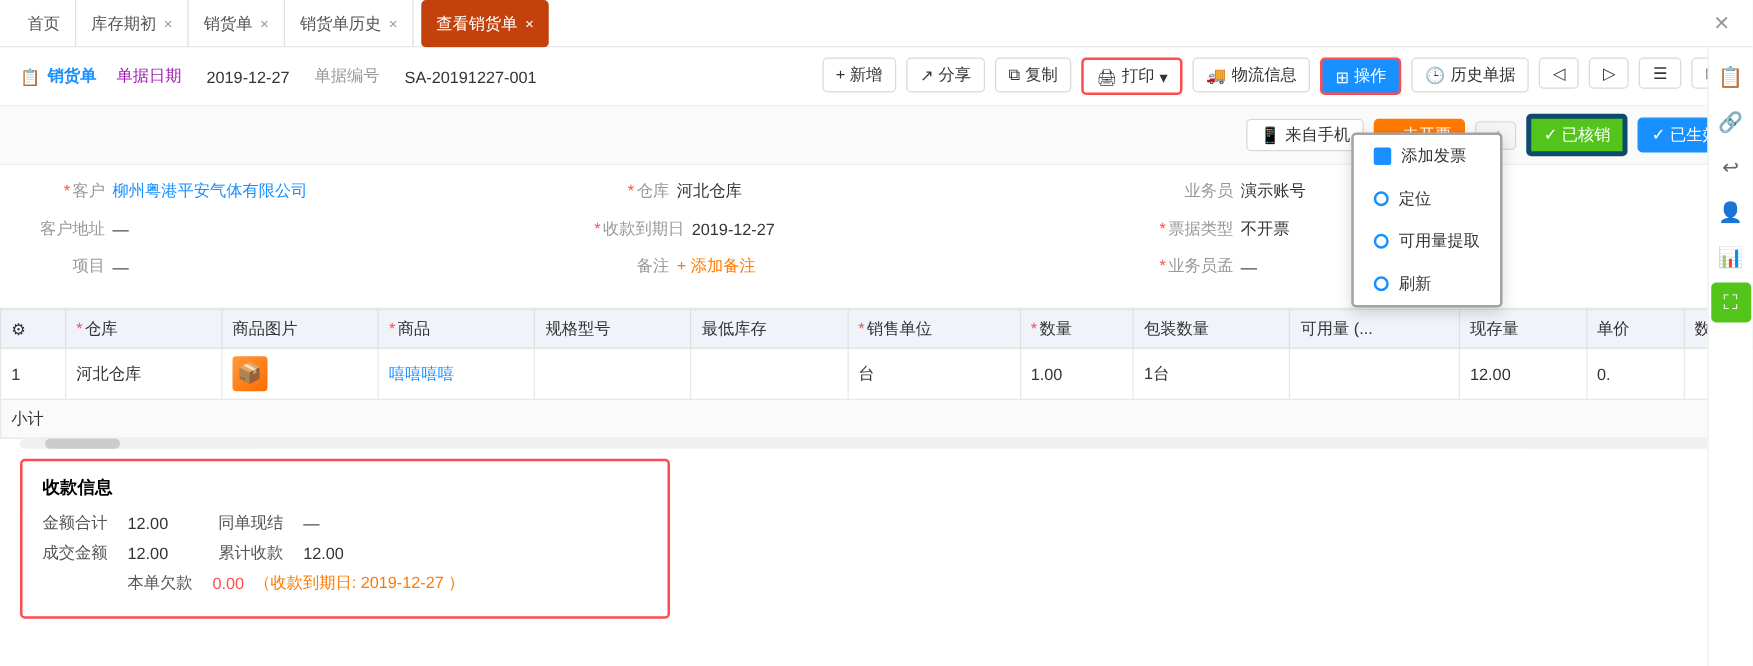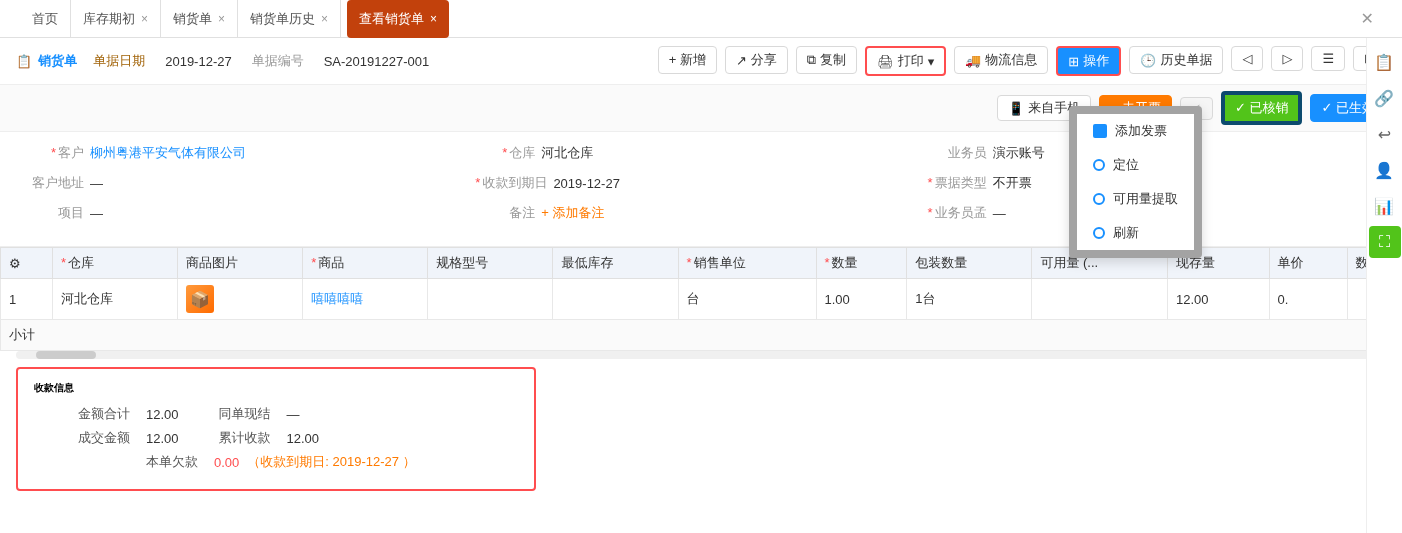--- a/index.html
+++ b/index.html
@@ -1,21 +1,21 @@
 <!DOCTYPE html>
 <html><head>
   <meta charset="utf-8">
   <style>
     * { box-sizing: border-box; margin: 0; padding: 0; font-family: 'Microsoft YaHei', 'PingFang SC', Arial, sans-serif; font-size: 13px; }
     body { background: #f5f5f5; overflow: hidden; }
 
     
     .tab-bar {
       display: flex; align-items: center; background: #fff; border-bottom: 1px solid #e0e0e0;
-      padding: 0 20px; height: 38px; position: relative;
+      padding: 0 10px; height: 38px; position: relative;
     }
     .tab-item {
       display: flex; align-items: center; padding: 0 12px; height: 38px; cursor: pointer;
       font-size: 13px; color: #555; border-right: 1px solid #e0e0e0; white-space: nowrap;
       gap: 6px;
     }
     .tab-item:first-child { border-left: none; }
     .tab-item.green { background: #c2410c; color: #fff; border-radius: 4px; margin: 0 6px; border: none; }
     .tab-close { font-size: 12px; color: #999; cursor: pointer; }
     .tab-bar-right { margin-left: auto; font-size: 16px; color: #999; cursor: pointer; padding: 0 8px; }
@@ -72,35 +72,35 @@
     }
     .data-table thead th.required::before { content: '*'; color: #ff4d4f; margin-right: 2px; }
     .data-table tbody td { border: 1px solid #e8e8e8; padding: 6px 8px; color: #333; }
     .subtotal-row td { background: #fafafa; color: #999; }
 
     
     .info-section {
       margin: 8px 16px; padding: 12px 16px; border: 2px solid #ff4d4f; border-radius: 4px;
       background: #fff; max-width: 520px;
     }
-    .info-title { font-weight: bold; font-size: 10px; margin-bottom: 10px; }
-    .info-row { display: flex; align-items: flex-end; margin-bottom: 6px; gap: 40px; margin-left: 44px; }
+    .info-title { font-weight: bold; font-size: 14px; margin-bottom: 10px; }
+    .info-row { display: flex; align-items: flex-end; margin-bottom: 6px; gap: 40px; }
     .info-field { display: flex; align-items: center; gap: 8px; }
     .info-label { color: #555; min-width: 60px; }
     .info-value { color: #333; }
     .info-value.red { color: #ff4d4f; }
     .info-value.orange { color: #ff7a00; }
 
     
     .dropdown-overlay {
       position: absolute; top: 68px; right: 200px; background: #fff;
       border: 1px solid #e0e0e0; border-radius: 4px; box-shadow: 0 4px 12px rgba(0,0,0,0.15);
       z-index: 100; min-width: 120px;
     }
-    .dropdown-overlay.red-border { border: 8px solid #a3a3a3; }
+    .dropdown-overlay.red-border { border: 2px solid #a3a3a3; }
     .dropdown-item {
       display: flex; align-items: center; gap: 8px; padding: 8px 16px;
       cursor: pointer; color: #333; white-space: nowrap;
     }
     .dropdown-icon-square { width: 14px; height: 14px; background: #1890ff; border-radius: 2px; display: inline-flex; }
     .dropdown-icon-circle { width: 12px; height: 12px; background: #1890ff; border-radius: 50%; display: inline-flex; }
     .dropdown-icon-circle-outline { width: 12px; height: 12px; border: 2px solid #1890ff; border-radius: 50%; display: inline-flex; }
 
     
     .right-sidebar {
@@ -155,21 +155,21 @@
 </div>
 
 <div class="main-container">
 
   <div class="doc-header">
     <div class="doc-title">
       <span>📋</span>
       <span>销货单</span>
     </div>
     <div class="doc-meta">
-      <span style="color:#a16207">单据日期</span>
+      <span style="color:#a21caf">单据日期</span>
       <span>2019-12-27</span>
       <span style="color:#999">单据编号</span>
       <span>SA-20191227-001</span>
     </div>
     <div class="doc-actions">
       <button class="action-btn">+ 新增</button>
       <button class="action-btn">
         <span>↗</span>
         <span>分享</span>
       </button>

